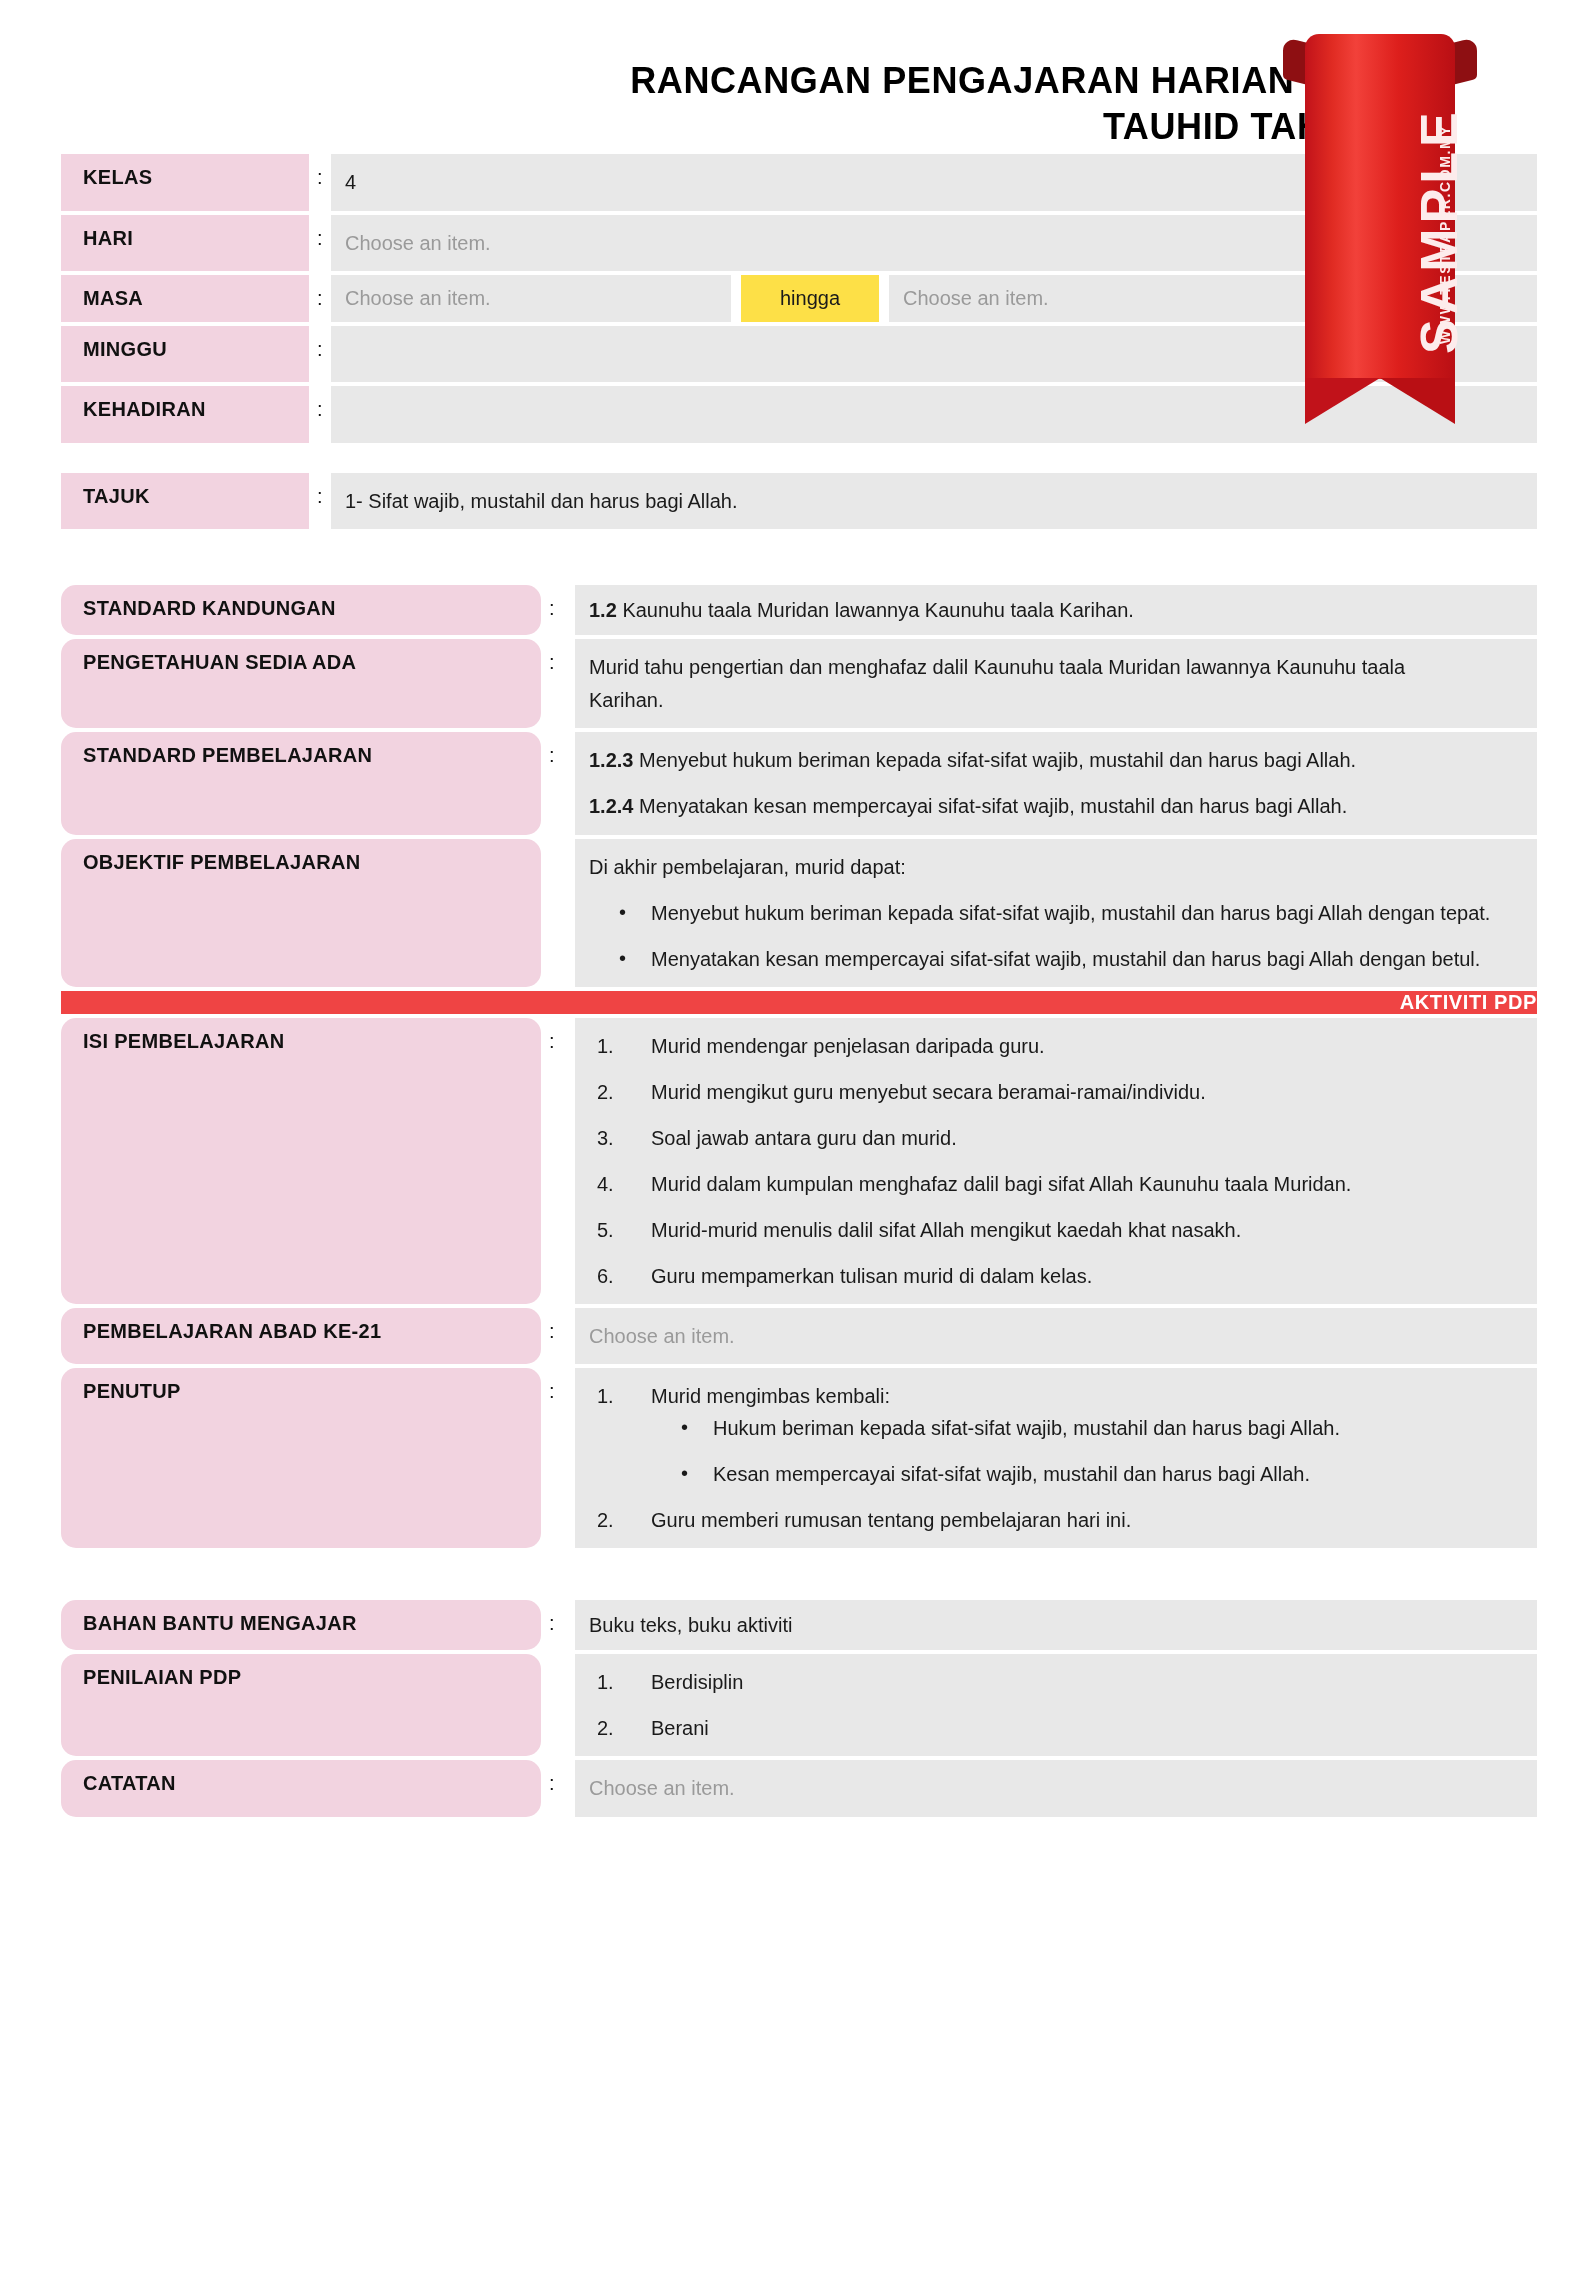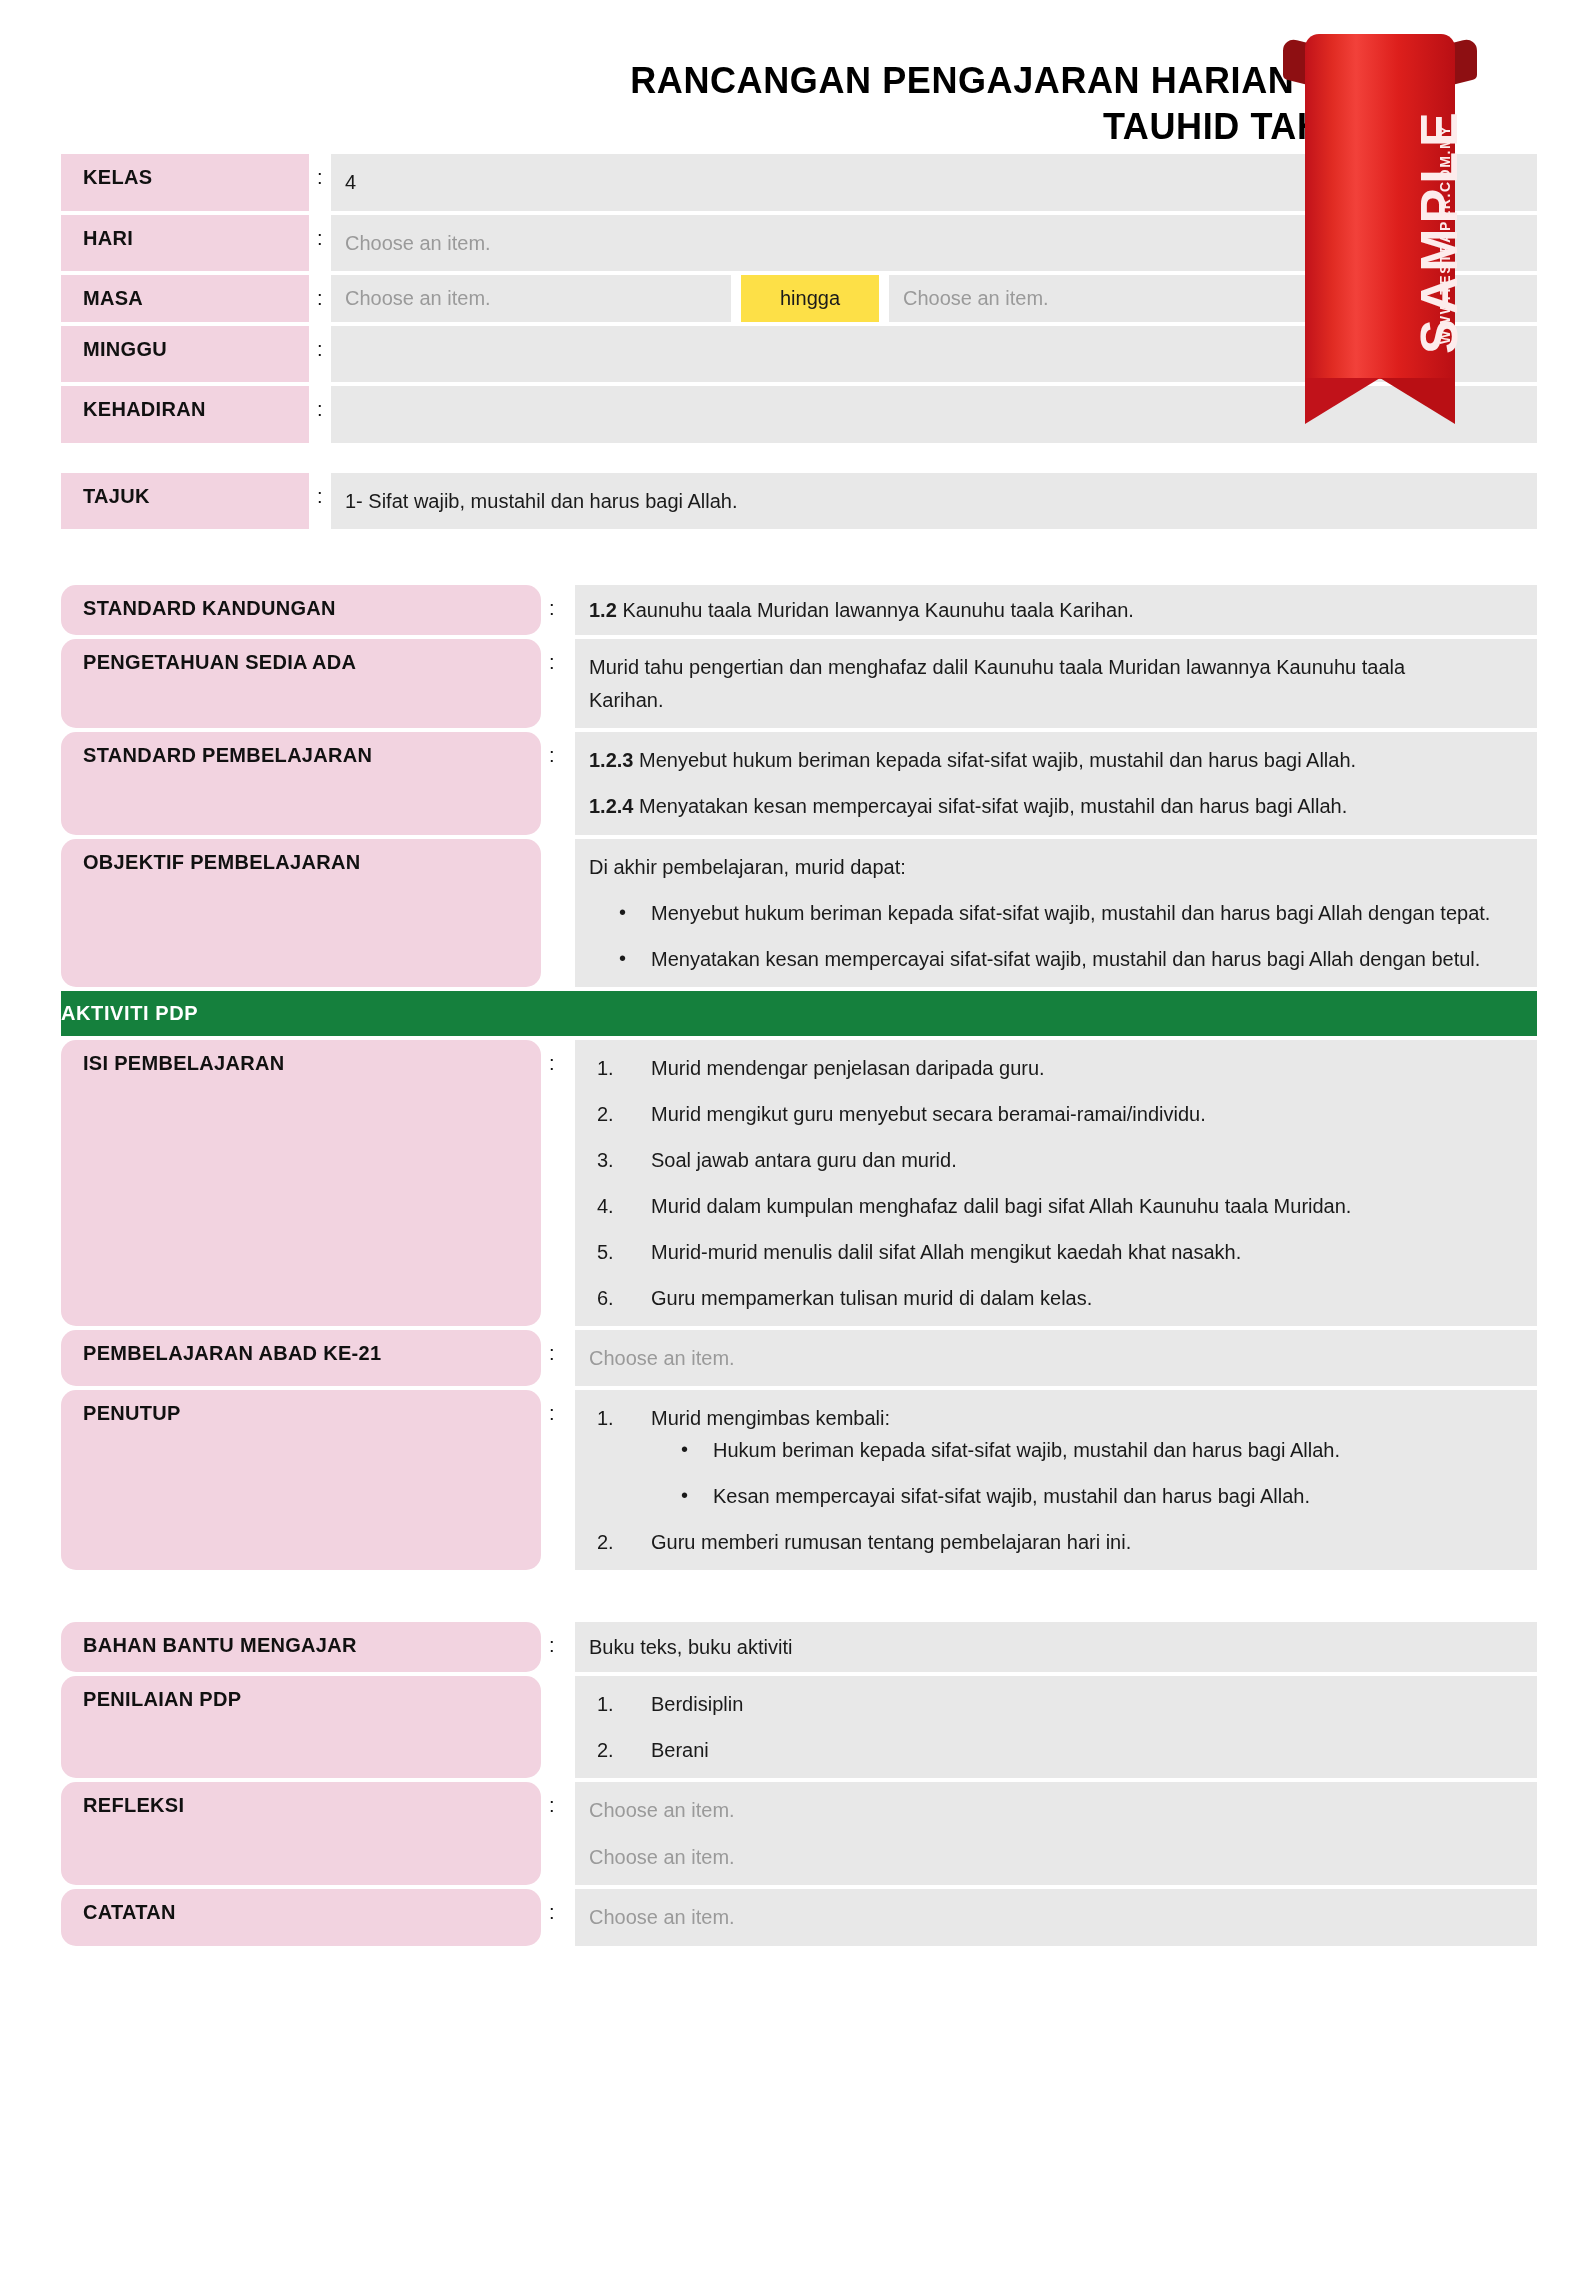--- a/index.html
+++ b/index.html
@@ -97,27 +97,27 @@
     font-size: 20px;
     padding: 12px 6px;
   }
   .masa-to { flex: 1; }
 
   
   .body-tbl .lbl { width: 480px; border-radius: 15px; }
   .body-tbl .colon { width: 34px; }
 
   .sectionhead {
-    background: #15803d;
+    background: #ef4444;
     color: #ffffff;
     font-weight: bold;
     font-size: 20px;
     letter-spacing: 0.6px;
-    text-align: left;
-    padding: 11px 0;
+    text-align: right;
+    padding: 0 0;
   }
 
   
   ol.num, ul.bul {
     margin: 0; padding: 0; list-style: none;
   }
   ol.num > li {
     position: relative;
     padding-left: 62px;
     margin-bottom: 14px;
@@ -373,28 +373,20 @@
       <td class="lbl">PENILAIAN PDP</td>
       <td class="colon"></td>
       <td class="val">
         <ol class="num">
           <li><span class="n">1.</span><span>Berdisiplin</span></li>
           <li><span class="n">2.</span><span>Berani</span></li>
         </ol>
       </td>
     </tr>
     <tr>
-      <td class="lbl">REFLEKSI</td>
-      <td class="colon">:</td>
-      <td class="val placeholder">
-        <span class="line">Choose an item.</span>
-        <span class="line">Choose an item.</span>
-      </td>
-    </tr>
-    <tr>
       <td class="lbl">CATATAN</td>
       <td class="colon">:</td>
       <td class="val placeholder">Choose an item.</td>
     </tr>
   </tbody>
     </table>
 
   <div class="ribbon">
     <div class="ribbon-fold-l"></div>
     <div class="ribbon-fold-r"></div>

